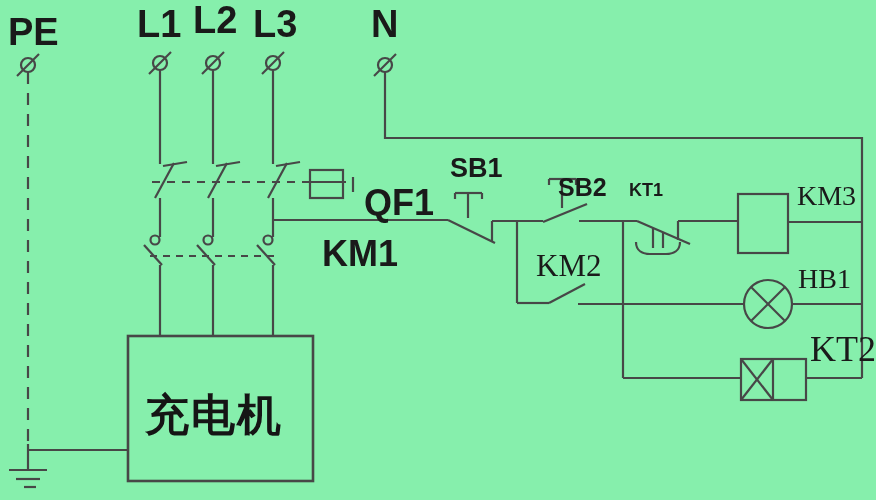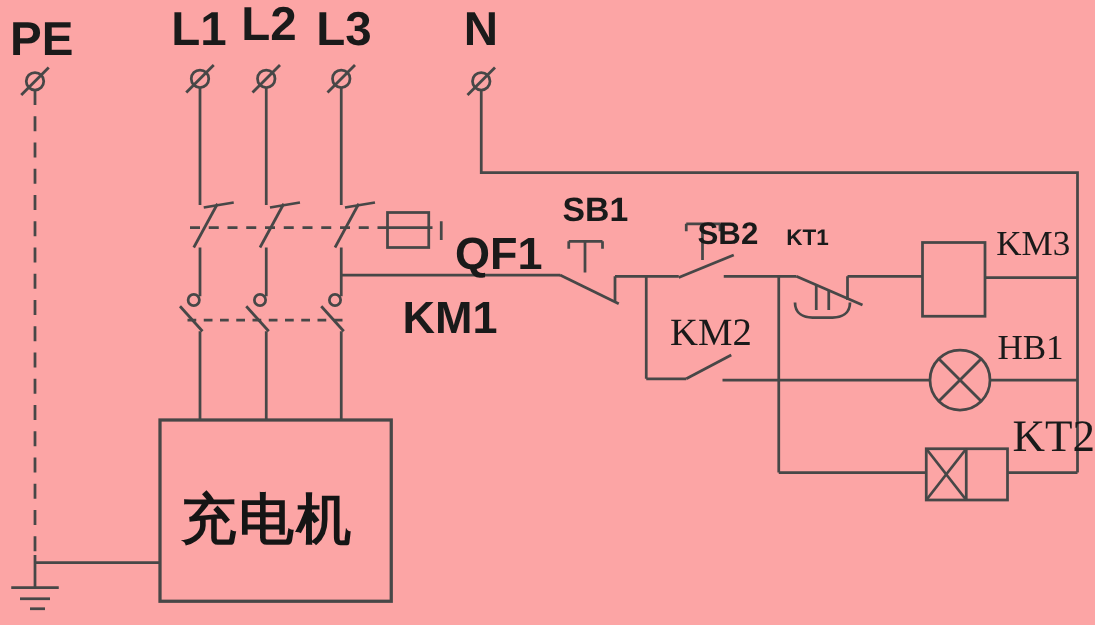--- a/index.html
+++ b/index.html
@@ -1,19 +1,19 @@
 <!DOCTYPE html>
 <html><head>
 <meta charset="utf-8">
 <style>
   html,body{margin:0;padding:0;background:#ffffff;}
   #stage{
     position:relative;
     width:876px;height:500px;
-    background:#fca5a5;
+    background:#86efac;
     font-family:"Liberation Sans",sans-serif;
     overflow:hidden;
   }
   #wires{position:absolute;left:0;top:0;}
   .lbl{
     position:absolute;
     color:#1a1a1a;
     line-height:1;
     white-space:nowrap;
     user-select:none;

